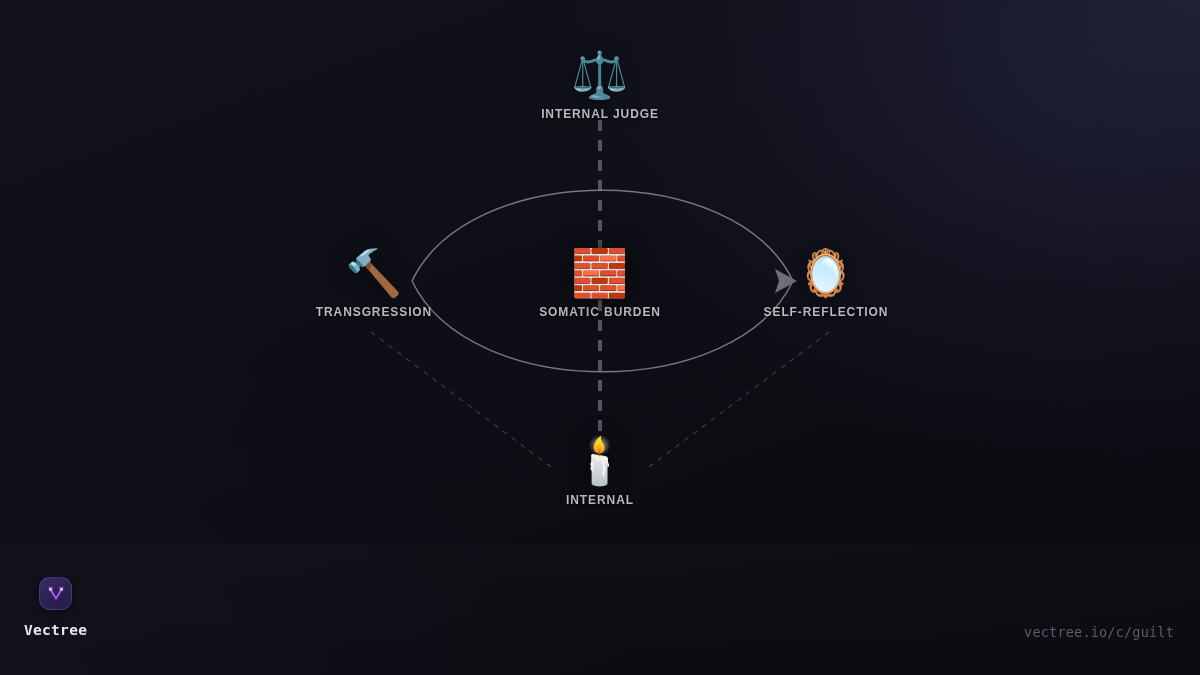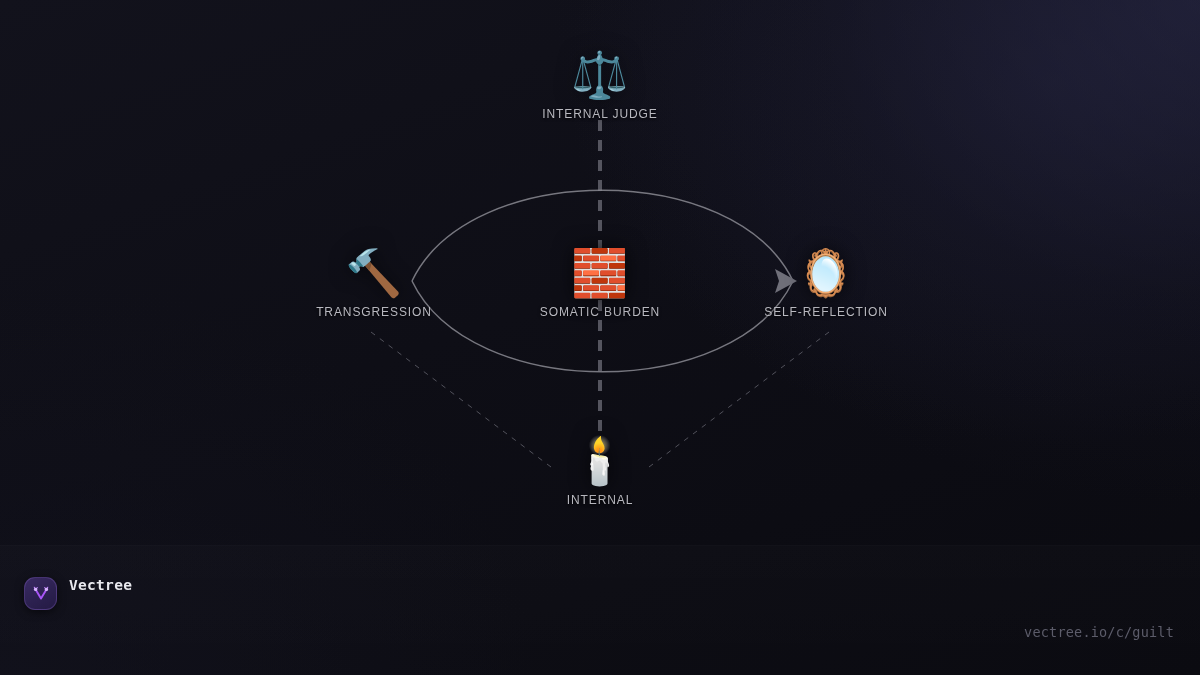--- a/index.html
+++ b/index.html
@@ -45,39 +45,39 @@
   .node .glyph {
     font-size:46px;
     line-height:1;
     height:52px;
     display:flex; align-items:center; justify-content:center;
     filter:drop-shadow(0 0 10px rgba(0,0,0,0.65));
     user-select:none;
   }
   .node .label {
     font-size:12px;
-    font-weight:normal;
+    font-weight:bold;
     letter-spacing:0.9px;
     color:#b9b9c0;
     text-align:center;
     white-space:nowrap;
     text-shadow:0 1px 3px rgba(0,0,0,0.9);
   }
 
   #node-judge       { left:600px; top:85px; }
   #node-transgress  { left:374px; top:283px; }
   #node-somatic     { left:600px; top:283px; }
   #node-selfreflect { left:826px; top:283px; }
   #node-atonement   { left:600px; top:471px; }
 
   
   #brand {
     position:absolute;
     left:24px; top:577px;
-    display:flex; gap:12px;
+    display:flex; align-items:center; gap:12px;flex-direction:column;
   }
   #brand-mark {
     width:33px; height:33px;
     border-radius:11px;
     background:linear-gradient(150deg, #3a2a63 0%, #2c2150 55%, #241a44 100%);
     border:1px solid rgba(150,110,220,0.28);
     display:flex; align-items:center; justify-content:center;
     box-shadow:0 2px 8px rgba(0,0,0,0.55);
     flex:none;
   }

